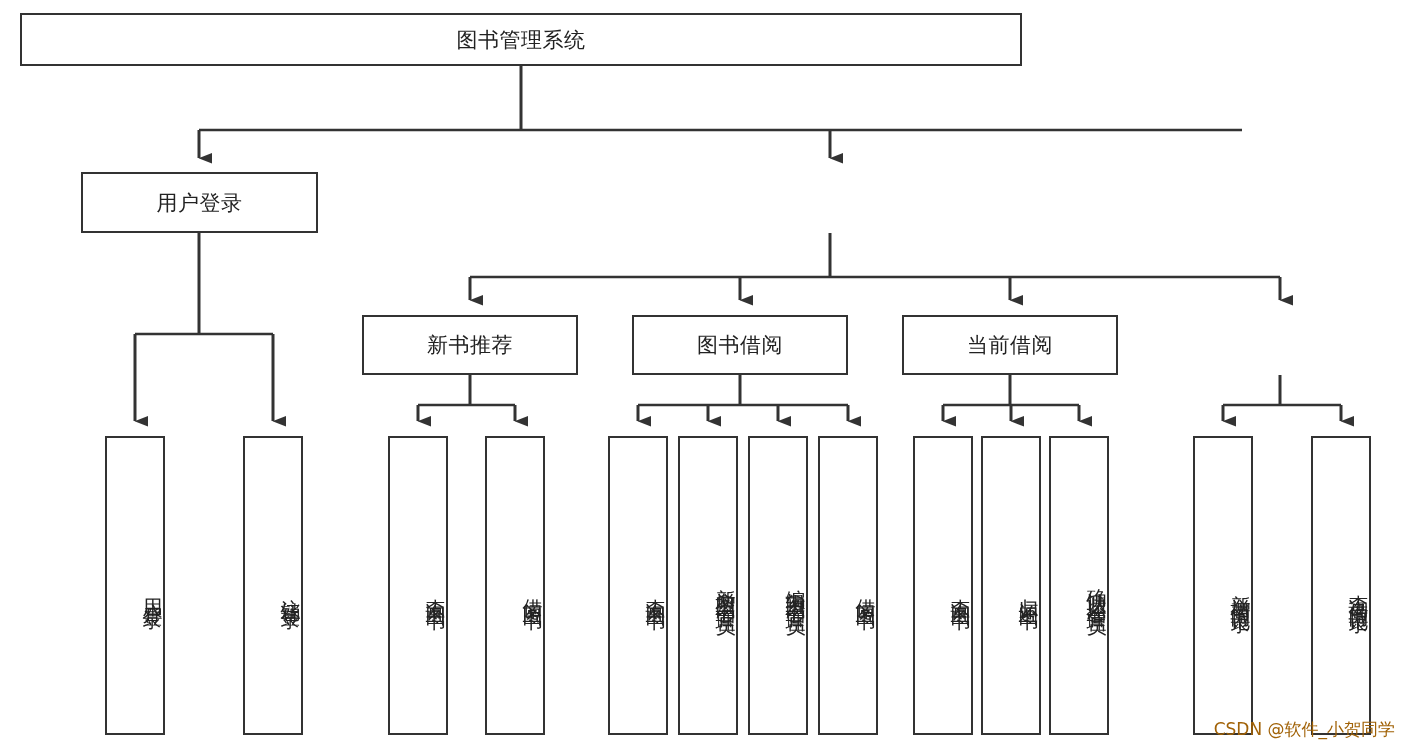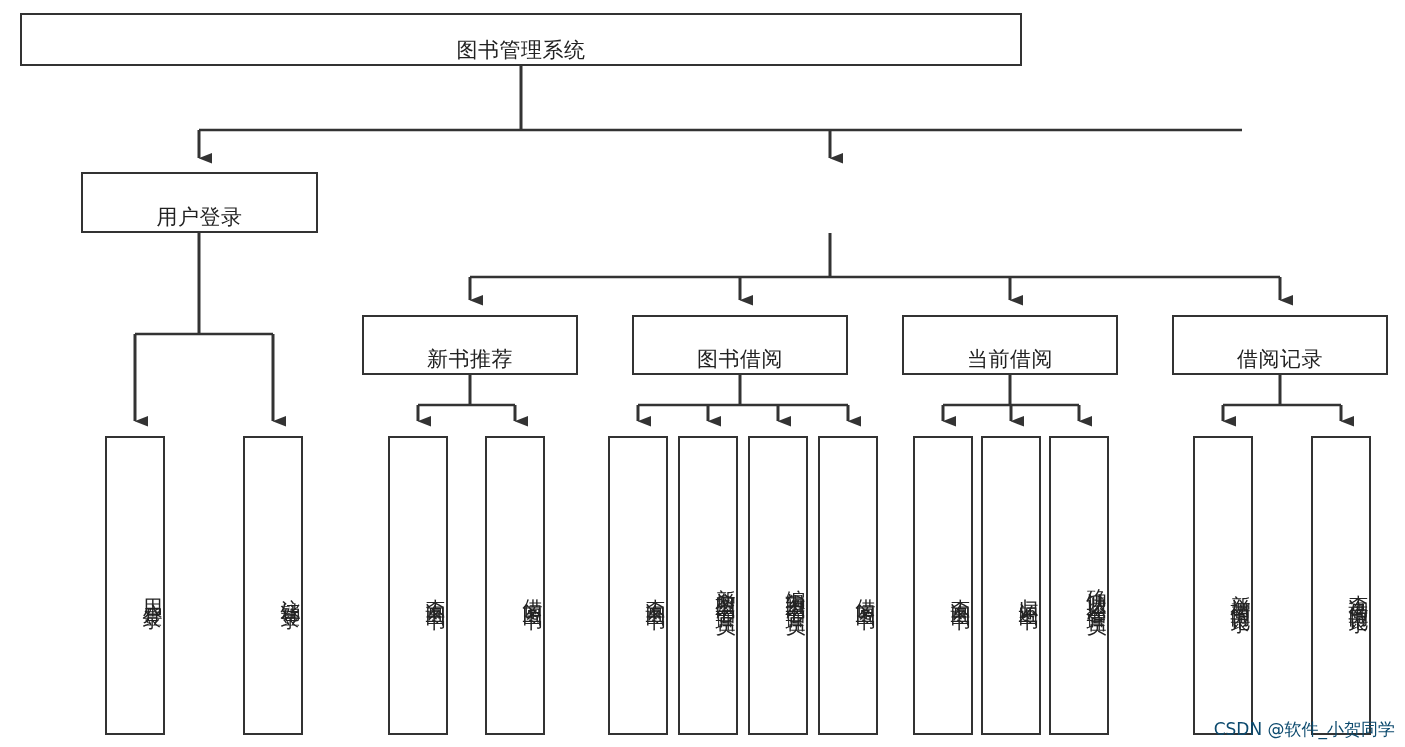--- a/index.html
+++ b/index.html
@@ -5,21 +5,21 @@
   html,body{margin:0;padding:0;background:#ffffff;}
   body{font-family:"DejaVu Sans","Liberation Sans",sans-serif;}
   #stage{position:relative;width:1405px;height:747px;background:#ffffff;overflow:hidden;}
   svg#wires{position:absolute;left:0;top:0;width:1405px;height:747px;}
   .node{
     position:absolute;
     box-sizing:border-box;
     background:#ffffff;
     border:2.5px solid #333333;
     display:flex;
-    align-items:flex-end;
+    align-items:center;
     justify-content:center;
     color:#222222;
     letter-spacing:0.5px;
   }
   .node.h{font-size:21px;}
   .node.v{
     font-size:20px;
     writing-mode:vertical-rl;
     text-orientation:upright;
     align-items:flex-start;
@@ -27,21 +27,21 @@
     padding-top:10px;
     line-height:1.08;
     letter-spacing:4px;
   }
   .node.v span{display:block;white-space:nowrap;}
   #watermark{
     position:absolute;
     right:10px;
     bottom:6px;
     font-size:17px;
-    color:#0c4a6e;
+    color:#a16207;
     white-space:nowrap;
     font-family:"DejaVu Sans","Liberation Sans",sans-serif;
   }
 </style>
 </head>
 <body>
 
 <div id="stage">
 
   <svg id="wires" viewBox="0 0 1405 747">
@@ -104,23 +104,20 @@
 
   <div class="node h" style="left:632px;top:315px;width:216px;height:60px;">
     <span>图书借阅</span>
   </div>
   <div class="node h" style="left:362px;top:315px;width:216px;height:60px;">
     <span>新书推荐</span>
   </div>
   <div class="node h" style="left:902px;top:315px;width:216px;height:60px;font-family:Liberation Serif, serif;">
     <span>当前借阅</span>
   </div>
-  <div class="node h" style="left:1172px;top:315px;width:216px;height:60px;">
-    <span>借阅记录</span>
-  </div>
 
   <div class="node v" style="left:105px;top:436px;width:60px;height:299px;">
     <span>用户登录</span>
   </div>
   <div class="node v" style="left:243px;top:436px;width:60px;height:299px;">
     <span>注销登录</span>
   </div>
 
   <div class="node v" style="left:388px;top:436px;width:60px;height:299px;">
     <span>查询图书</span>

